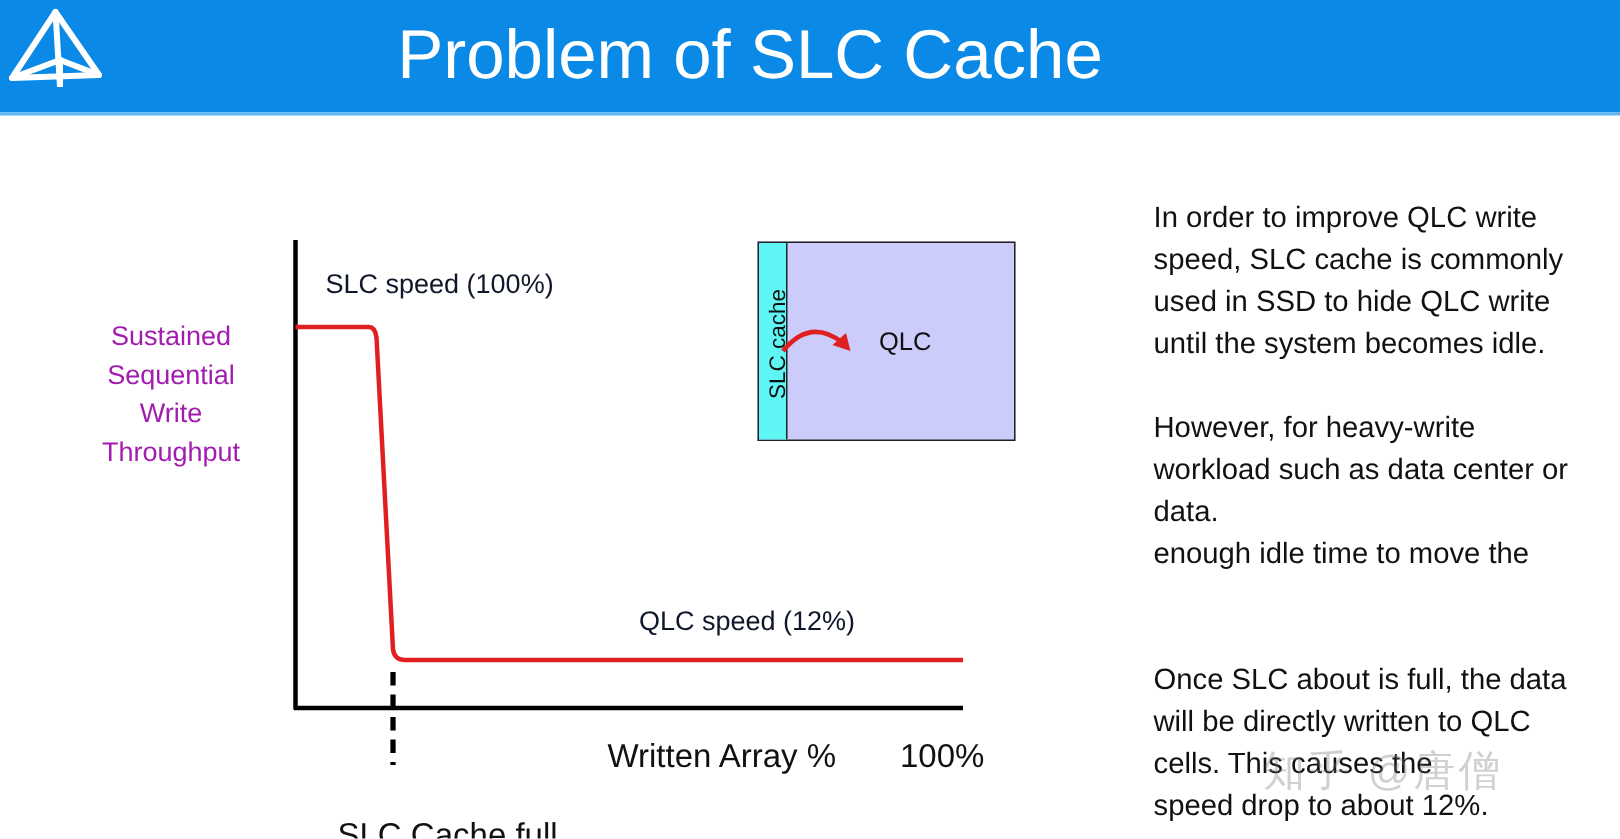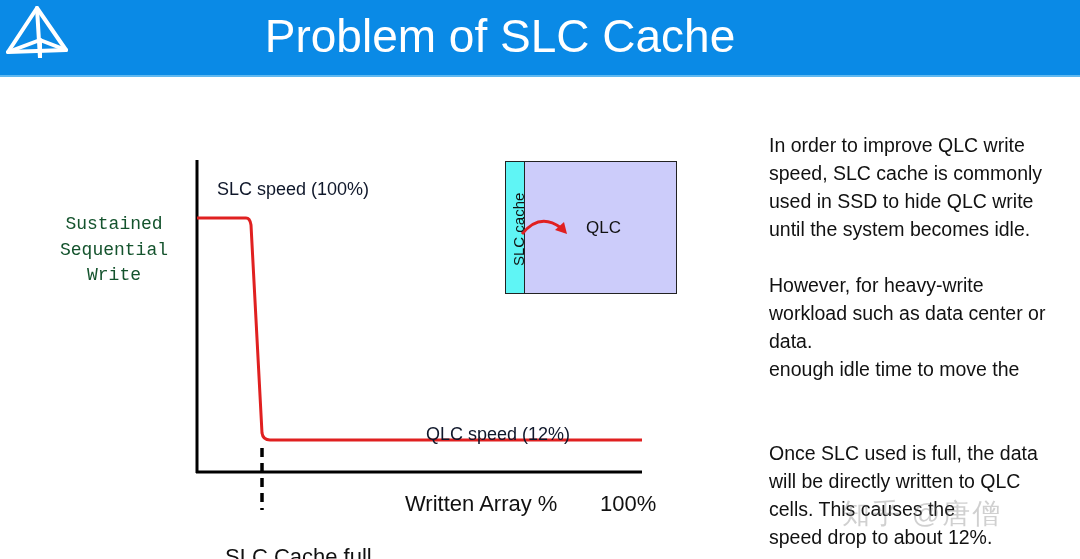--- a/index.html
+++ b/index.html
@@ -3,21 +3,21 @@
 <meta charset="utf-8">
 <style>
   html, body { margin: 0; padding: 0; }
   body { width: 1080px; height: 559px; background: #ffffff; position: relative; overflow: hidden; font-family: "Liberation Sans", "DejaVu Sans", sans-serif; color: #111; }
   .header { position: absolute; left: 0; top: 0; width: 1080px; height: 75px; background: #0a8ae6; }
   .header-line { position: absolute; left: 0; top: 75px; width: 1080px; height: 2px; background: #5fb8f0; }
   .logo { position: absolute; left: 4px; top: 4px; width: 66px; height: 54px; }
   .title { position: absolute; left: 0; top: 6px; width: 1000px; text-align: center; color: #fff; font-size: 46px; line-height: 60px; }
   .chart { position: absolute; left: 0; top: 0; width: 1080px; height: 559px; }
   .txt { position: absolute; white-space: nowrap; }
-  .ylabel { position: absolute; left: 56px; top: 212px; width: 116px; text-align: center; font-size: 18px; line-height: 25.5px; color: #14532d; font-family: Liberation Mono, monospace; }
+  .ylabel { position: absolute; left: 56px; top: 212px; width: 116px; text-align: center; font-size: 18px; line-height: 25.5px; color: #a21caf; }
   .red { color: #0f172a; font-size: 18px; }
   .blk { color: #111; font-size: 22px; }
   .inset { position: absolute; left: 505px; top: 161px; width: 172px; height: 133px; border: 1.5px solid #222; background: #ccccfa; box-sizing: border-box; }
   .slc-strip { position: absolute; left: 0; top: 0; width: 19px; height: 100%; background: #5ff5f5; border-right: 1.5px solid #222; box-sizing: border-box; }
   .slc-label { position: absolute; left: 510px; top: 266px; transform-origin: left top; transform: rotate(-90deg); font-size: 15px; color: #111; white-space: nowrap; }
   .qlc-label { position: absolute; left: 586px; top: 218px; font-size: 17px; color: #111; }
   .body-text { position: absolute; left: 769px; width: 310px; font-size: 19.5px; line-height: 28px; color: #111; }
   .wm { position: absolute; left: 842px; top: 495px; font-size: 28px; color: rgba(120,120,120,0.35); white-space: nowrap; letter-spacing: 2px; }
 </style>
 </head>
@@ -41,24 +41,25 @@
   <line x1="196" y1="472" x2="642" y2="472" stroke="#000" stroke-width="3"></line>
   <path d="M197,218 L246,218 Q250,218 251,225 L262,433 Q263,440 270,440 L642,440" fill="none" stroke="#e02020" stroke-width="3"></path>
   <line x1="262" y1="448" x2="262" y2="510" stroke="#000" stroke-width="3.5" stroke-dasharray="9,6"></line>
   <path d="M522,232 Q540,210 563,228" fill="none" stroke="#e02020" stroke-width="3"></path>
 </svg>
 
 <div class="ylabel">
   <div>Sustained</div>
   <div>Sequential</div>
   <div>Write</div>
+  <div>Throughput</div>
 </div>
 
 <div class="txt red" style="left:217px; top:179px;">SLC speed (100%)</div>
-<div class="txt red" style="left:426px; top:404px;margin-top:20px;">QLC speed (12%)</div>
+<div class="txt red" style="left:426px; top:404px;">QLC speed (12%)</div>
 <div class="txt blk" style="left:405px; top:491px;">Written Array %</div>
 <div class="txt blk" style="left:600px; top:491px;">100%</div>
 <div class="txt blk" style="left:225px; top:544px;">SLC Cache full</div>
 
 <div class="inset">
   <div class="slc-strip"></div>
 </div>
 <svg class="chart" style="pointer-events:none" viewBox="0 0 1080 559">
   <path d="M522,234 Q540,212 561,228" fill="none" stroke="#e02020" stroke-width="3"></path>
   <polygon points="567,234 555,230 564,222" fill="#e02020"></polygon>
@@ -72,19 +73,19 @@
   <div>used in SSD to hide QLC write</div>
   <div>until the system becomes idle.</div>
 </div>
 <div class="body-text" style="top:271px;">
   <div>However, for heavy-write</div>
   <div>workload such as data center or</div>
   <div>data.</div>
   <div>enough idle time to move the</div>
 </div>
 <div class="body-text" style="top:439px;">
-  <div>Once SLC used is full, the data</div>
+  <div>Once SLC about is full, the data</div>
   <div>will be directly written to QLC</div>
   <div>cells. This causes the</div>
   <div>speed drop to about 12%.</div>
 </div>
 
 <div class="wm">知乎 @唐僧</div>
 
 </body></html>

